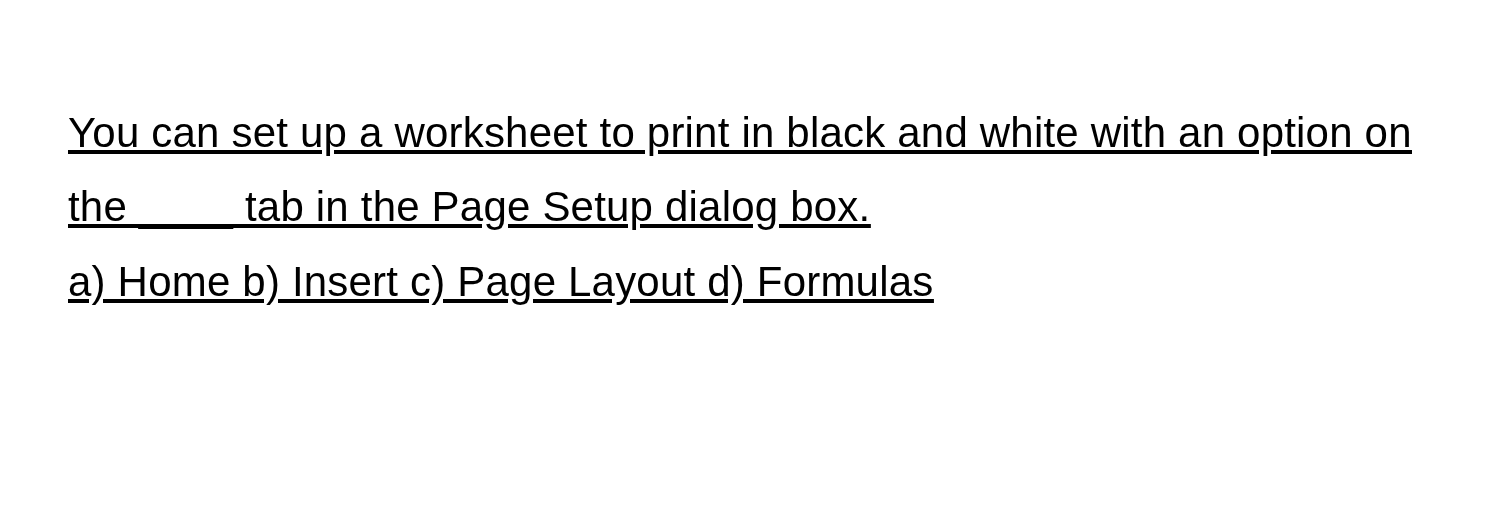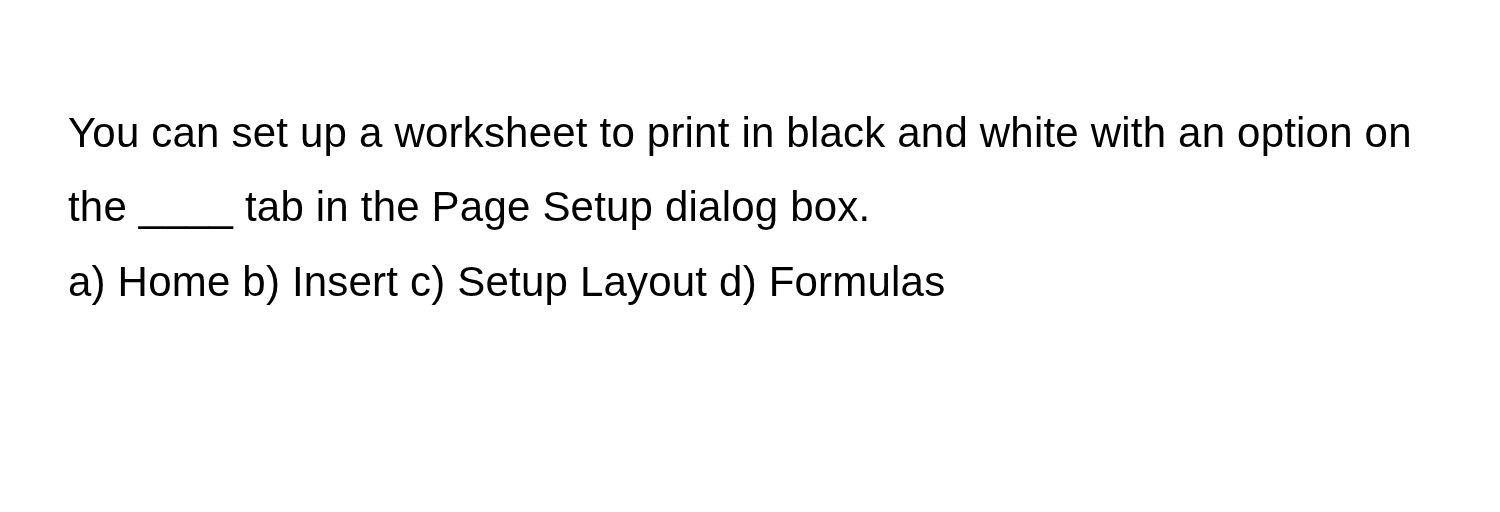--- a/index.html
+++ b/index.html
@@ -1,18 +1,19 @@
 <!DOCTYPE html>
 <html><head>
   <meta charset="utf-8">
   <style>
     * {
       margin: 2px;
       padding: 0;
       box-sizing: border-box;
+      text-decoration: underline;
     }
     body {
       width: 1500px;
       height: 512px;
       background: #ffffff;
       font-family: -apple-system, BlinkMacSystemFont, "Segoe UI", Helvetica, Arial, sans-serif;
       padding: 90px 60px 60px 60px;
     }
     .question-container {
       font-size: 42px;
@@ -26,14 +27,14 @@
     }
     .options-line {
       display: block;
     }
   </style>
 </head>
 <body>
 
 <div class="question-container">
   <span class="question-text">You can set up a worksheet to print in black and white with an option on the ____ tab in the Page Setup dialog box.</span>
-  <span class="options-line">a) Home b) Insert c) Setup Layout d) Formulas</span>
+  <span class="options-line">a) Home b) Insert c) Page Layout d) Formulas</span>
 </div>
 
 </body></html>

